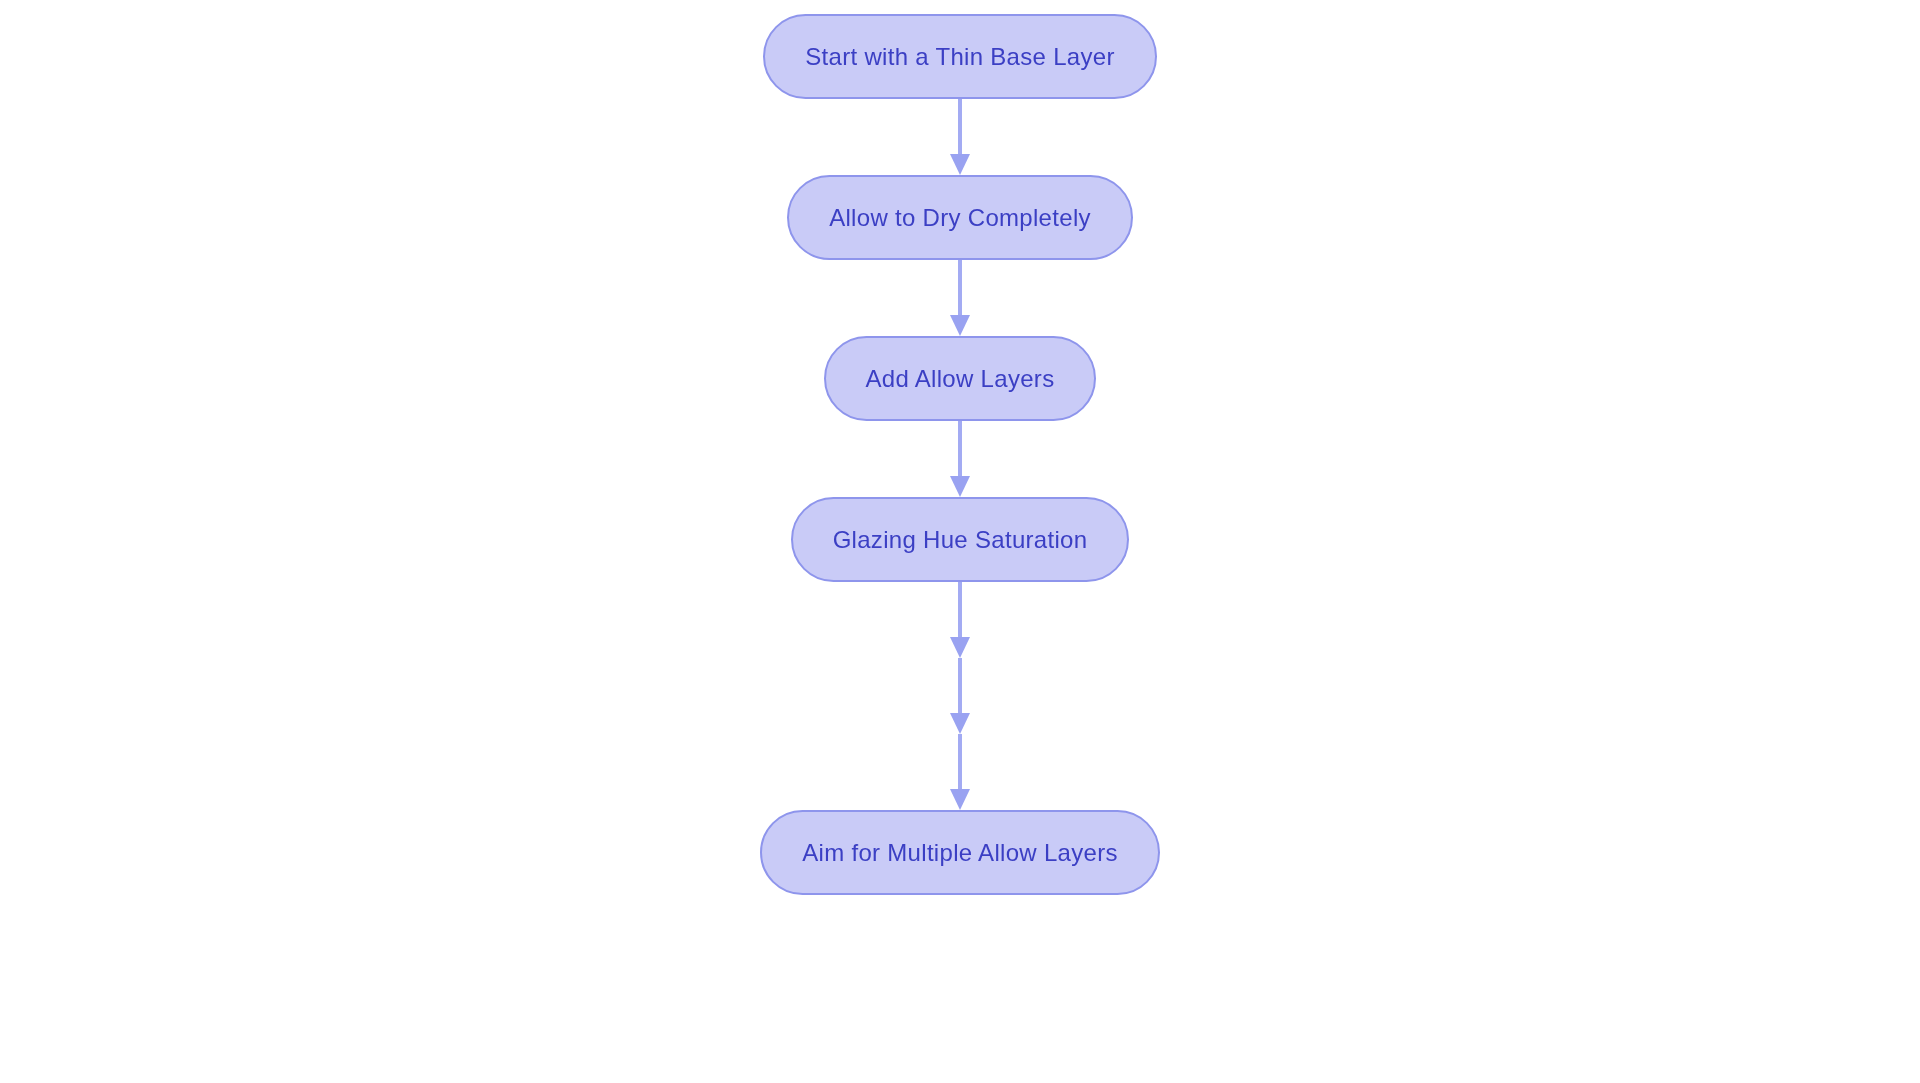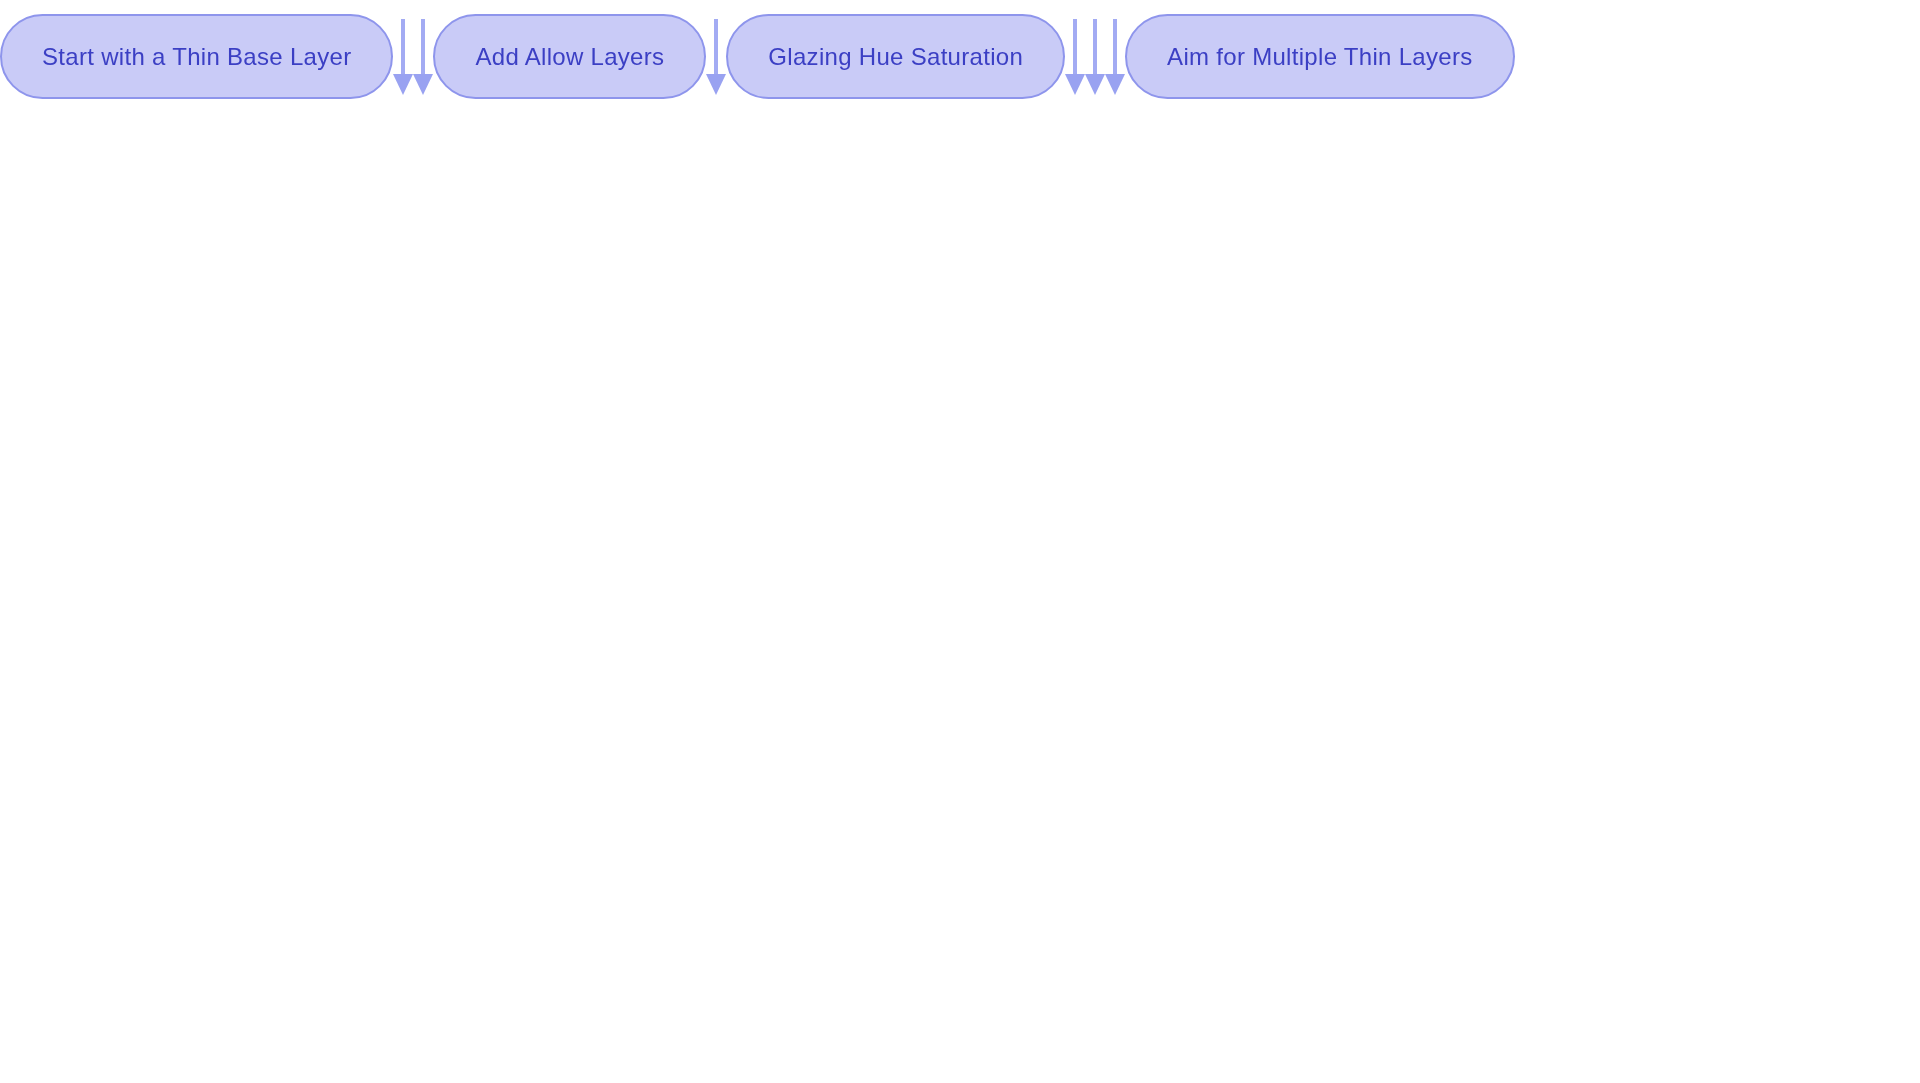--- a/index.html
+++ b/index.html
@@ -14,21 +14,21 @@
     background: var(--bg, #ffffff);
     overflow: hidden;
     font-family: "Liberation Sans", "DejaVu Sans", sans-serif;
   }
   .flow {
     position: absolute;
     top: 14px;
     left: 0;
     right: 0;
     display: flex;
-    flex-direction: row;
+    flex-direction: column;
     align-items: center;
   }
   .node {
     box-sizing: border-box;
     height: 85px;
     min-width: 220px;
     padding: 0 40px;
     display: flex;
     align-items: center;
     justify-content: center;
@@ -68,20 +68,23 @@
 
     <div class="node">
       <span>Start with a Thin Base Layer</span>
     </div>
 
     <div class="arrow">
       <div class="line"></div>
       <div class="head"></div>
     </div>
 
+    <div class="node">
+      <span>Allow to Dry Completely</span>
+    </div>
 
     <div class="arrow">
       <div class="line"></div>
       <div class="head"></div>
     </div>
 
     <div class="node">
       <span>Add Allow Layers</span>
     </div>
 
@@ -105,17 +108,17 @@
       <div class="head"></div>
     </div>
 
 
     <div class="arrow">
       <div class="line"></div>
       <div class="head"></div>
     </div>
 
     <div class="node">
-      <span>Aim for Multiple Thin Layers</span>
+      <span>Aim for Multiple Allow Layers</span>
     </div>
 
   </div>
 </div>
 
 </body></html>

